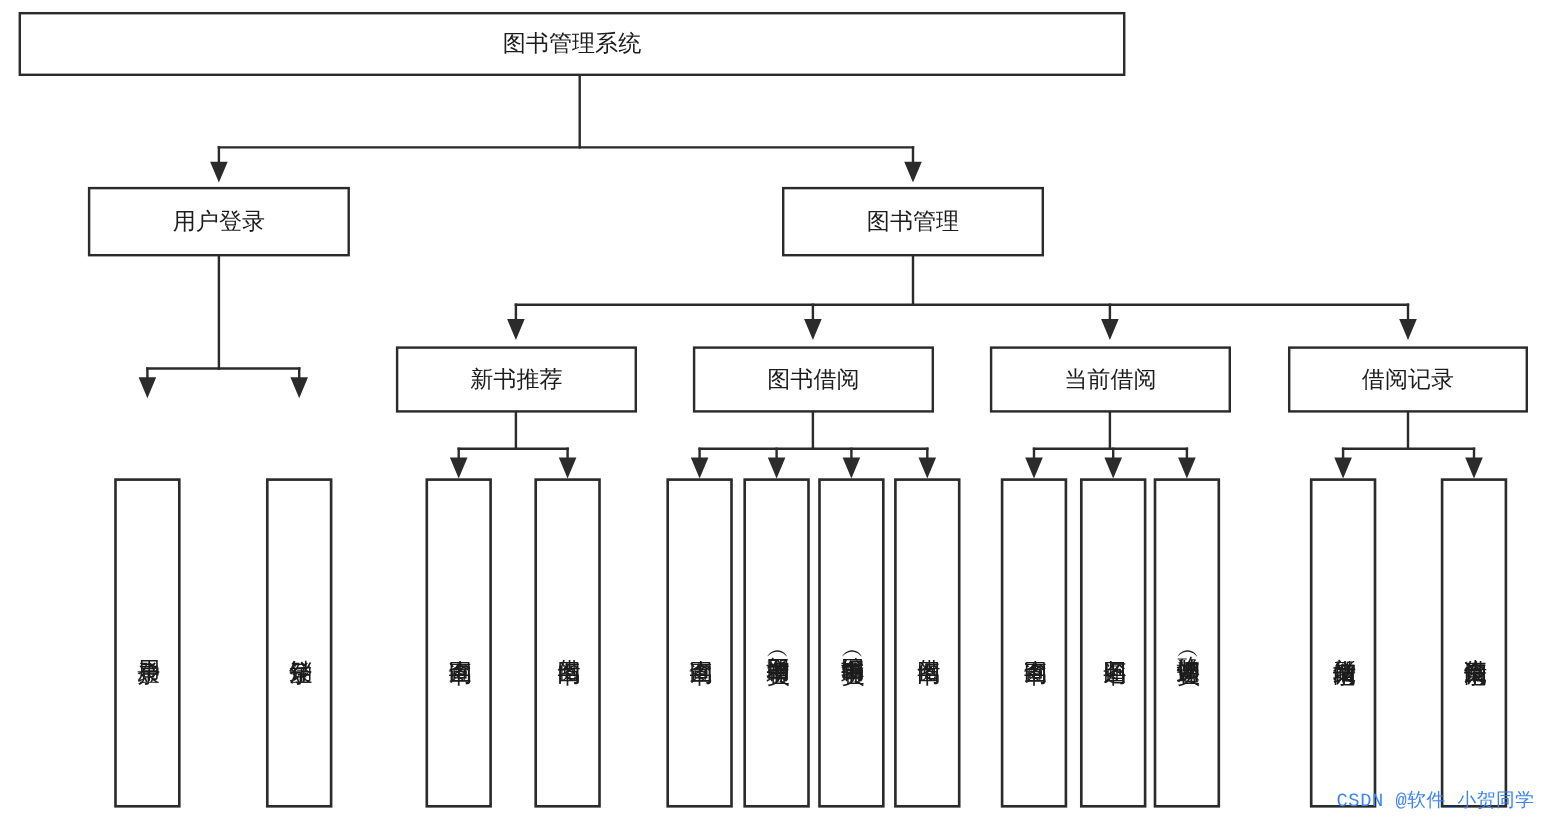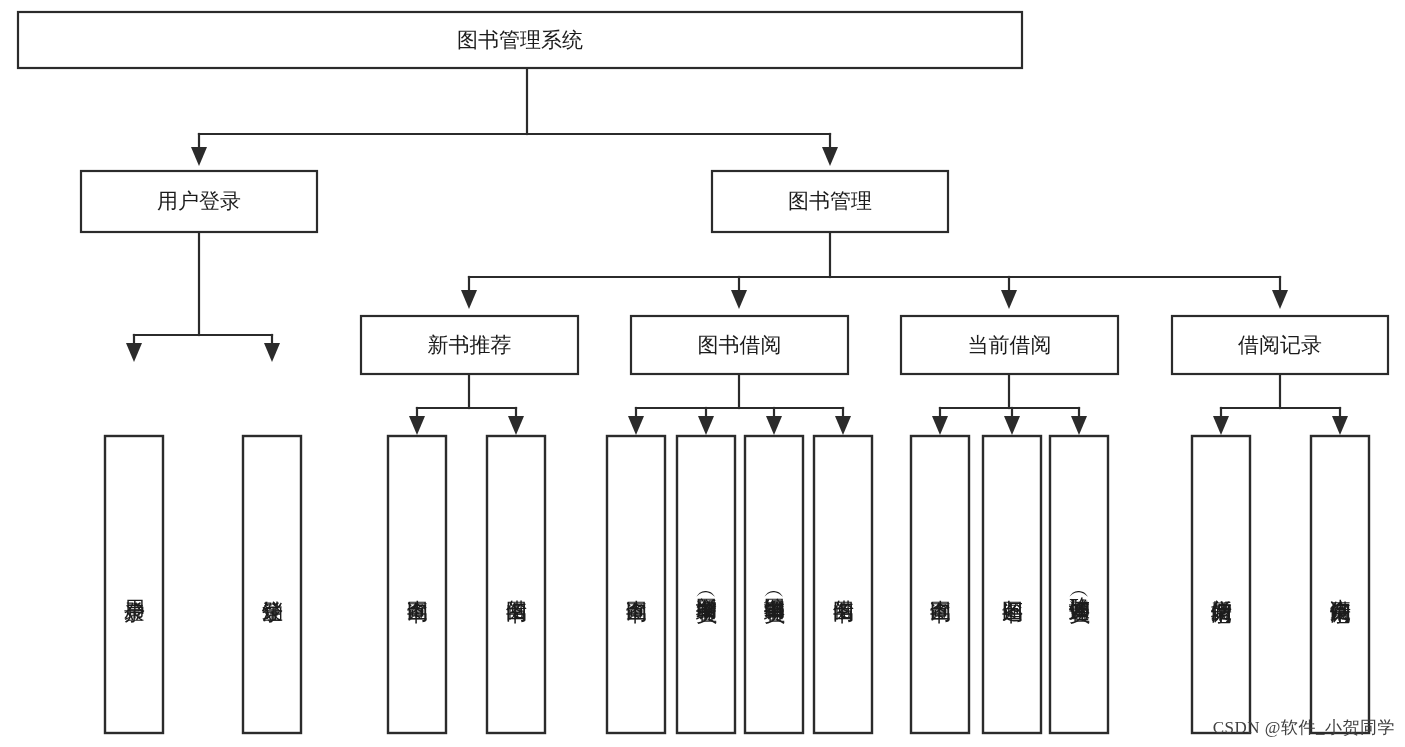--- a/index.html
+++ b/index.html
@@ -64,23 +64,23 @@
     font-size: 21px;
     line-height: 1.18;
     letter-spacing: 1px;
     color: #1c1c1c;
     white-space: nowrap;
   }
   .watermark {
     position: absolute;
     right: 10px;
     bottom: 8px;
-    font-family: Liberation Serif, serif;
+    font-family: Liberation Mono, monospace;
     font-size: 17px;
-    color: #404040;
+    color: #3b82f6;
     letter-spacing: 0.5px;
     white-space: nowrap;
   }
 </style>
 </head>
 <body>
 
 <div id="diagram-root">
   <svg class="diagram-canvas" viewBox="0 0 1405 747">
     <g id="connector-layer">

